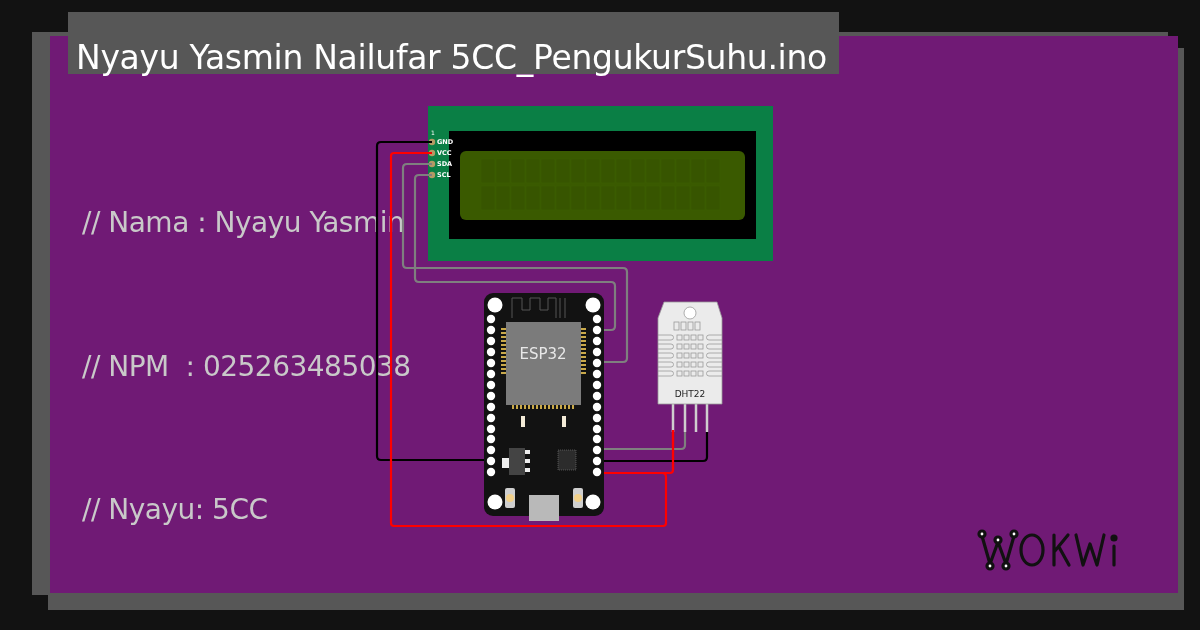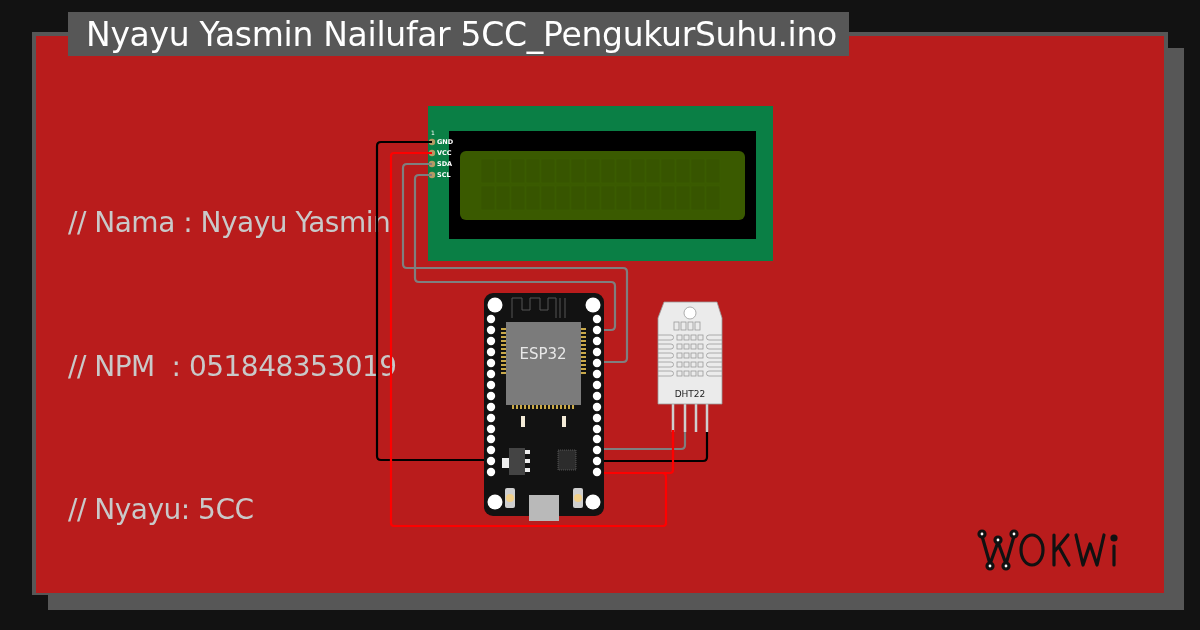--- a/index.html
+++ b/index.html
@@ -8,27 +8,27 @@
 
     .shadow-frame {
       position: absolute; left: 48px; top: 48px; width: 1136px; height: 562px;
       background: #575757;
     }
     .card {
       position: absolute; left: 32px; top: 32px; width: 1136px; height: 563px;
       background: #575757;
     }
     .card-inner {
-      position: absolute; left: 36px; top: 36px; width: 1128px; height: 557px;
-      background: #b91c1c; overflow: hidden;
+      position: absolute; left: 50px; top: 36px; width: 1128px; height: 557px;
+      background: #701a75; overflow: hidden;
     }
     .title-banner {
-      position: absolute; left: 68px; top: 12px; height: 44px;
-      background: #575757; padding: 0 12px 0 18px;
-      display: flex; align-items: center;
+      position: absolute; left: 68px; top: 12px; height: 62px;
+      background: #575757; padding: 0 12px 0 8px;
+      display: flex; align-items: flex-end;
     }
     .title-text {
       color: #ffffff; font-family: "DejaVu Sans", sans-serif;
       font-size: 33px; letter-spacing: -0.3px; white-space: nowrap;
       line-height: 1;
     }
 
     .code {
       position: absolute; left: 32px; top: 68px;
       font-family: "DejaVu Sans", sans-serif; font-size: 28px;
@@ -44,21 +44,21 @@
     }
   </style>
 </head>
 <body>
 
 <div class="shadow-frame"></div>
 <div class="card"></div>
 <div class="card-inner">
   <div class="code">
     <div class="code-line">// Nama : Nyayu Yasmin</div>
-    <div class="code-line">// NPM  : 051848353019</div>
+    <div class="code-line">// NPM  : 025263485038</div>
     <div class="code-line">// Nyayu: 5CC</div>
     
     
     
     
     
     
     
     
   </div>

